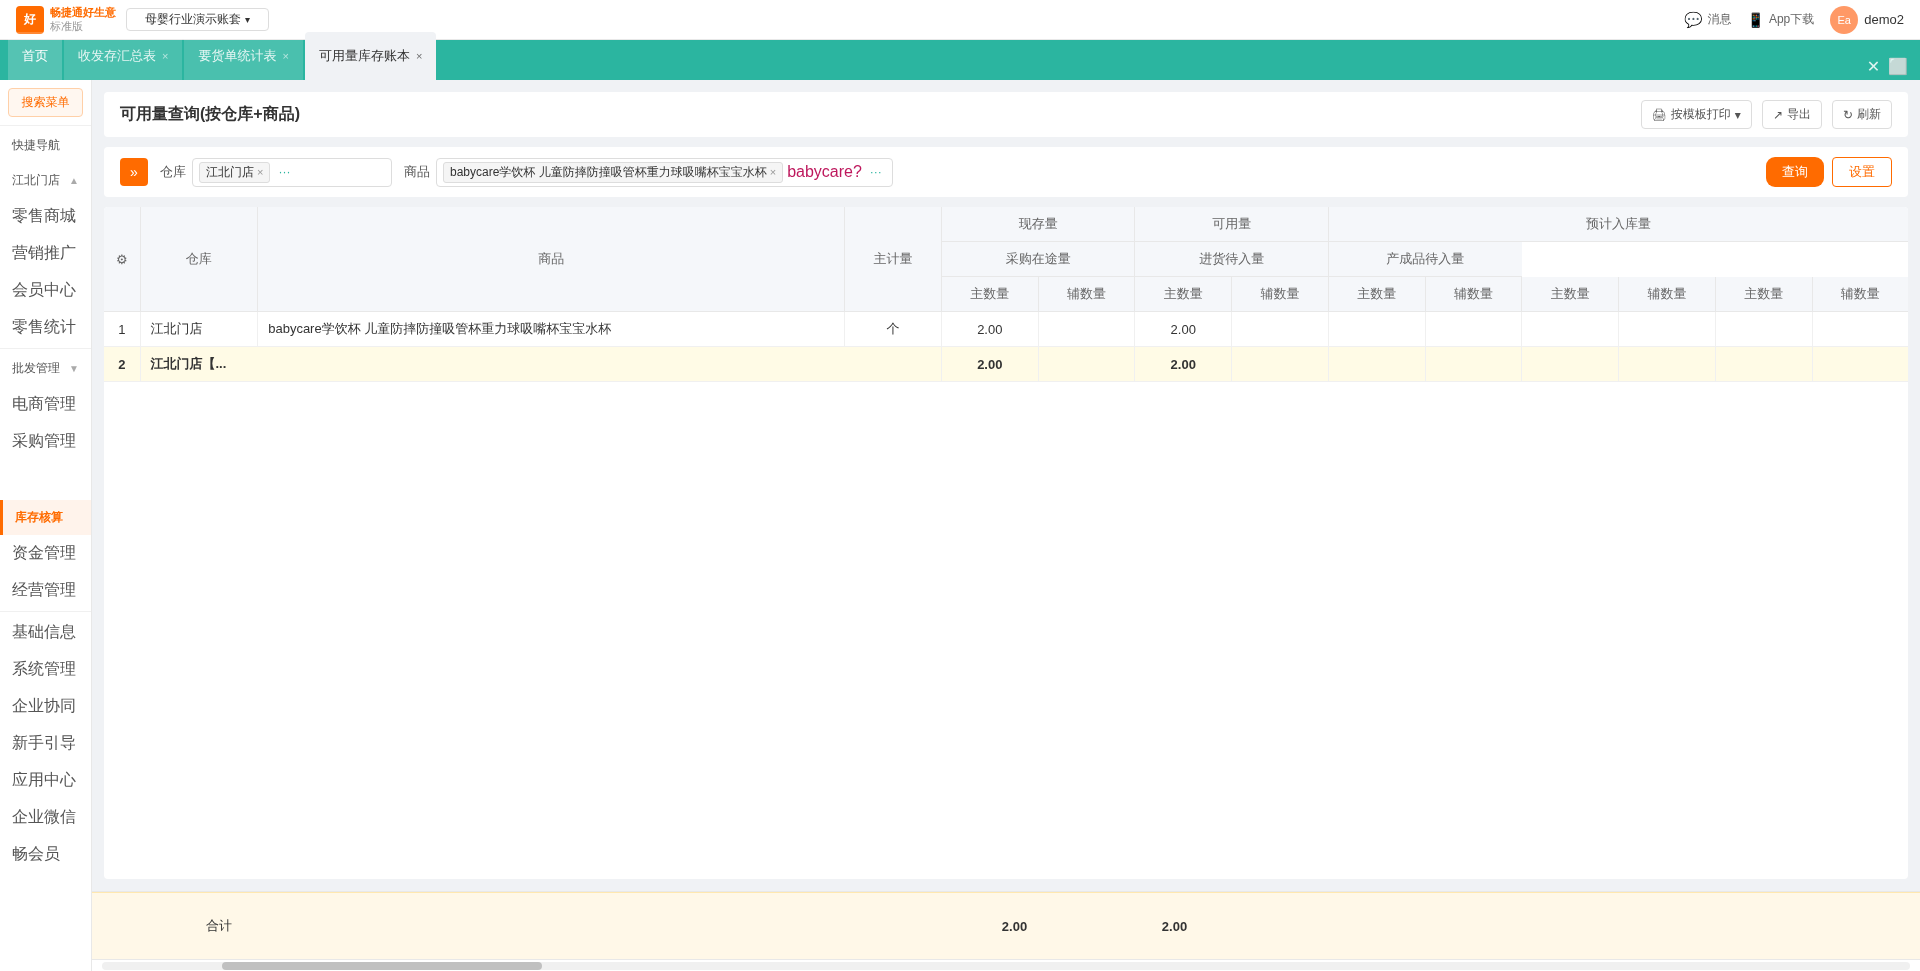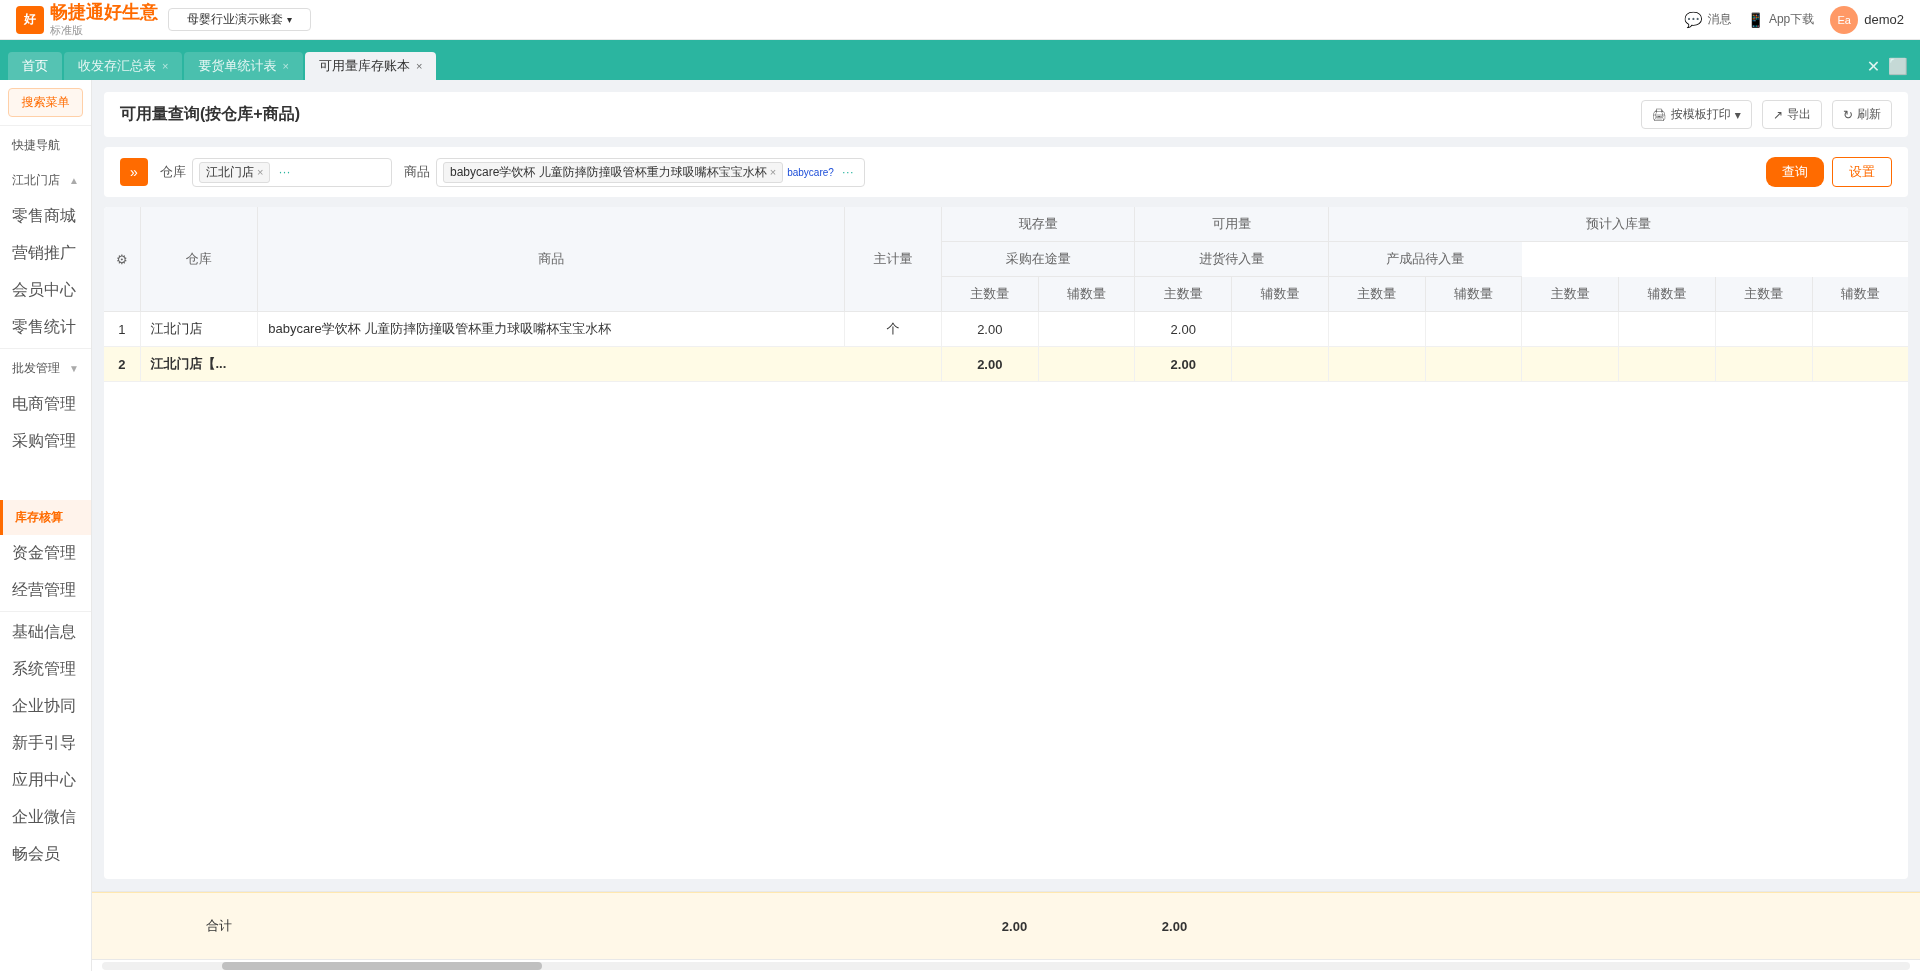--- a/index.html
+++ b/index.html
@@ -14,39 +14,39 @@
       justify-content: space-between;
       padding: 0 16px;
       border-bottom: 1px solid #e8e8e8;
       flex-shrink: 0;
     }
     .top-bar-left { display: flex; align-items: center; gap: 10px; }
     .brand-logo { display: flex; align-items: center; gap: 6px; }
     .brand-icon { width: 28px; height: 28px; background: #ff6b00; border-radius: 4px; display: flex; align-items: center; justify-content: center; }
     .brand-icon span { color: white; font-size: 12px; font-weight: bold; }
     .brand-name { font-size: 12px; color: #666; line-height: 1.2; }
-    .brand-name .line1 { color: #ff6b00; font-weight: bold; font-size: 18px; }
+    .brand-name .line1 { color: #ff6b00; font-weight: bold; font-size: 11px; }
     .tenant-selector { display: flex; align-items: center; gap: 4px; padding: 2px 18px; border: 1px solid #ddd; border-radius: 4px; cursor: pointer; color: #333; font-size: 12px; }
     .top-bar-right { display: flex; align-items: center; gap: 16px; }
     .top-bar-action { display: flex; align-items: center; gap: 4px; color: #666; font-size: 12px; cursor: pointer; }
     .user-avatar { width: 28px; height: 28px; border-radius: 50%; background: #ff9966; display: flex; align-items: center; justify-content: center; color: white; font-size: 11px; overflow: hidden; }
     .user-name { font-size: 13px; color: #333; cursor: pointer; }
 
     
     .nav-tabs {
       height: 40px;
       background: #2bb5a0;
       display: flex;
       align-items: flex-end;
       padding: 0 0 0 8px;
       flex-shrink: 0;
       gap: 2px;
     }
     .nav-tab {
-      height: 28px;
+      height: 48px;
       padding: 0 14px;
       display: flex;
       align-items: center;
       gap: 6px;
       border-radius: 4px 4px 0 0;
       cursor: pointer;
       font-size: 13px;
       color: rgba(255,255,255,0.85);
       background: rgba(255,255,255,0.15);
       white-space: nowrap;
@@ -425,21 +425,21 @@
             <span class="filter-more">···</span>
           </div>
         </div>
         <div class="filter-group">
           <span class="filter-label">商品</span>
           <div class="filter-input-tags" style="min-width:380px;">
             <div class="filter-tag">
               <span>babycare学饮杯 儿童防摔防撞吸管杯重力球吸嘴杯宝宝水杯</span>
               <span class="filter-tag-close">×</span>
             </div>
-            <span style="color:#1d4ed8;font-size:10px;">babycare?</span>
+            <span style="color:#be185d;font-size:16px;">babycare?</span>
             <span class="filter-more">···</span>
           </div>
         </div>
         <div class="filter-actions">
           <button class="btn-query">查询</button>
           <button class="btn-settings">设置</button>
         </div>
       </div>
 
       <div class="table-wrapper">

